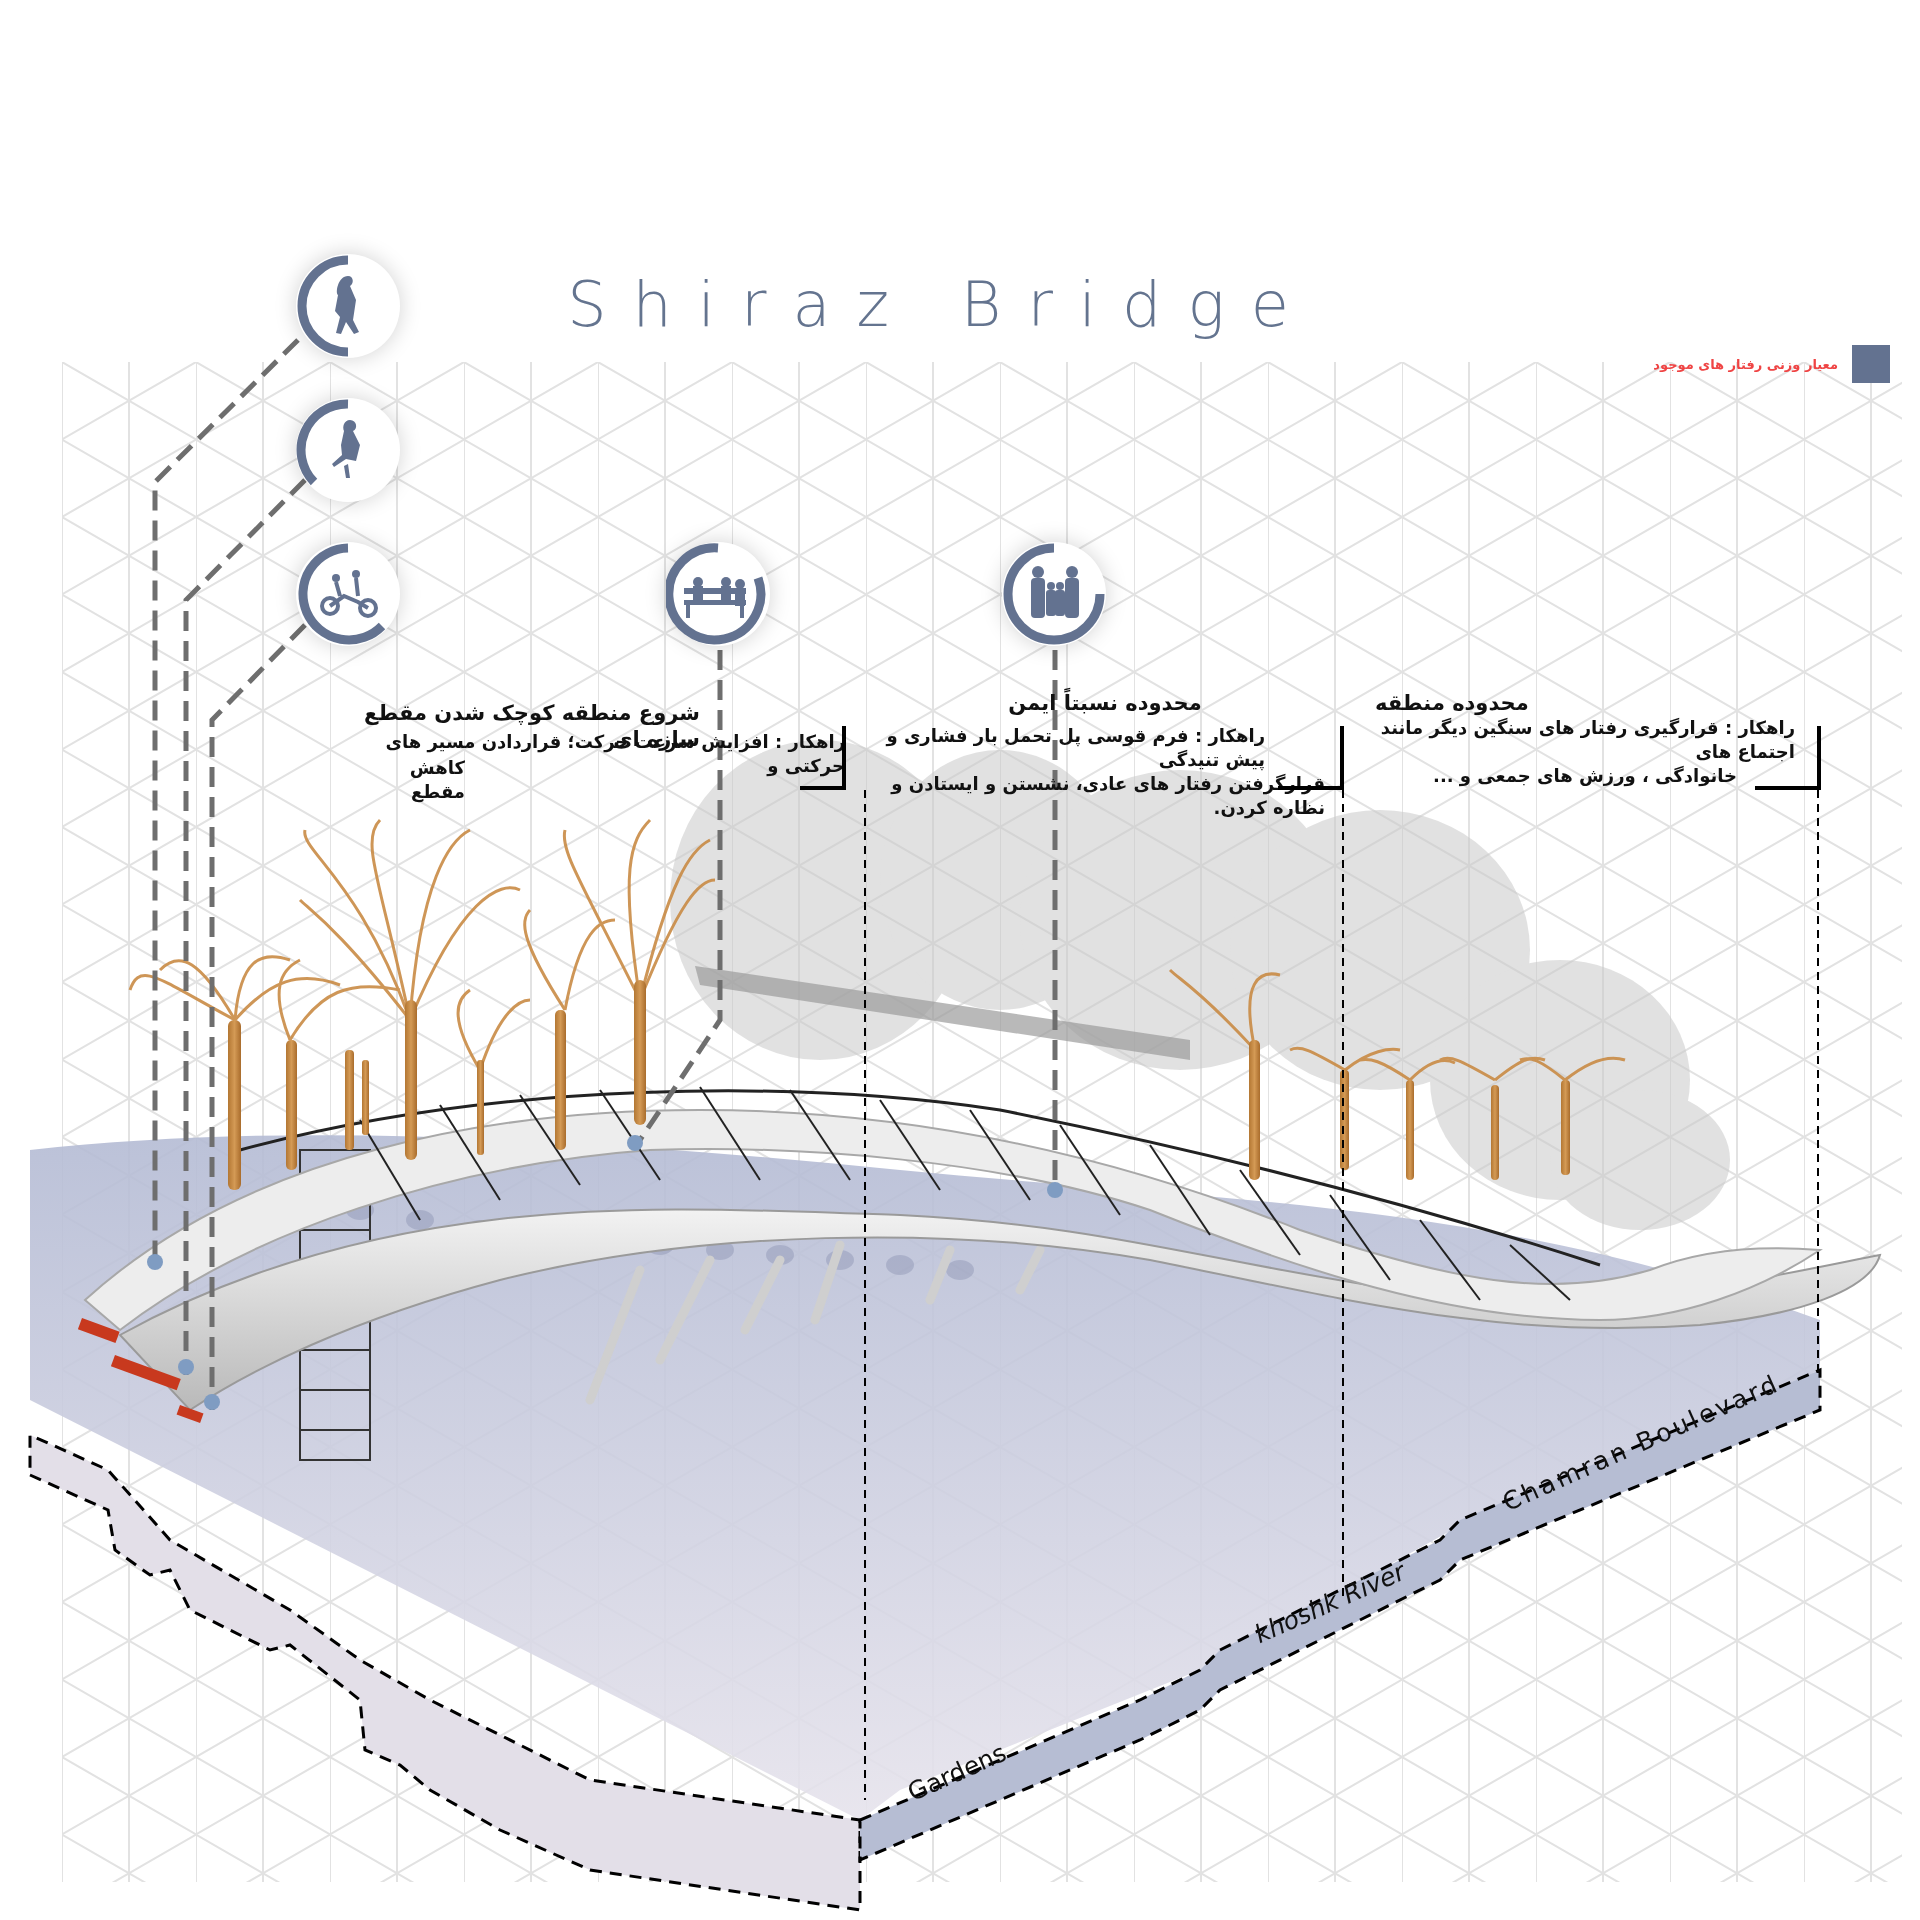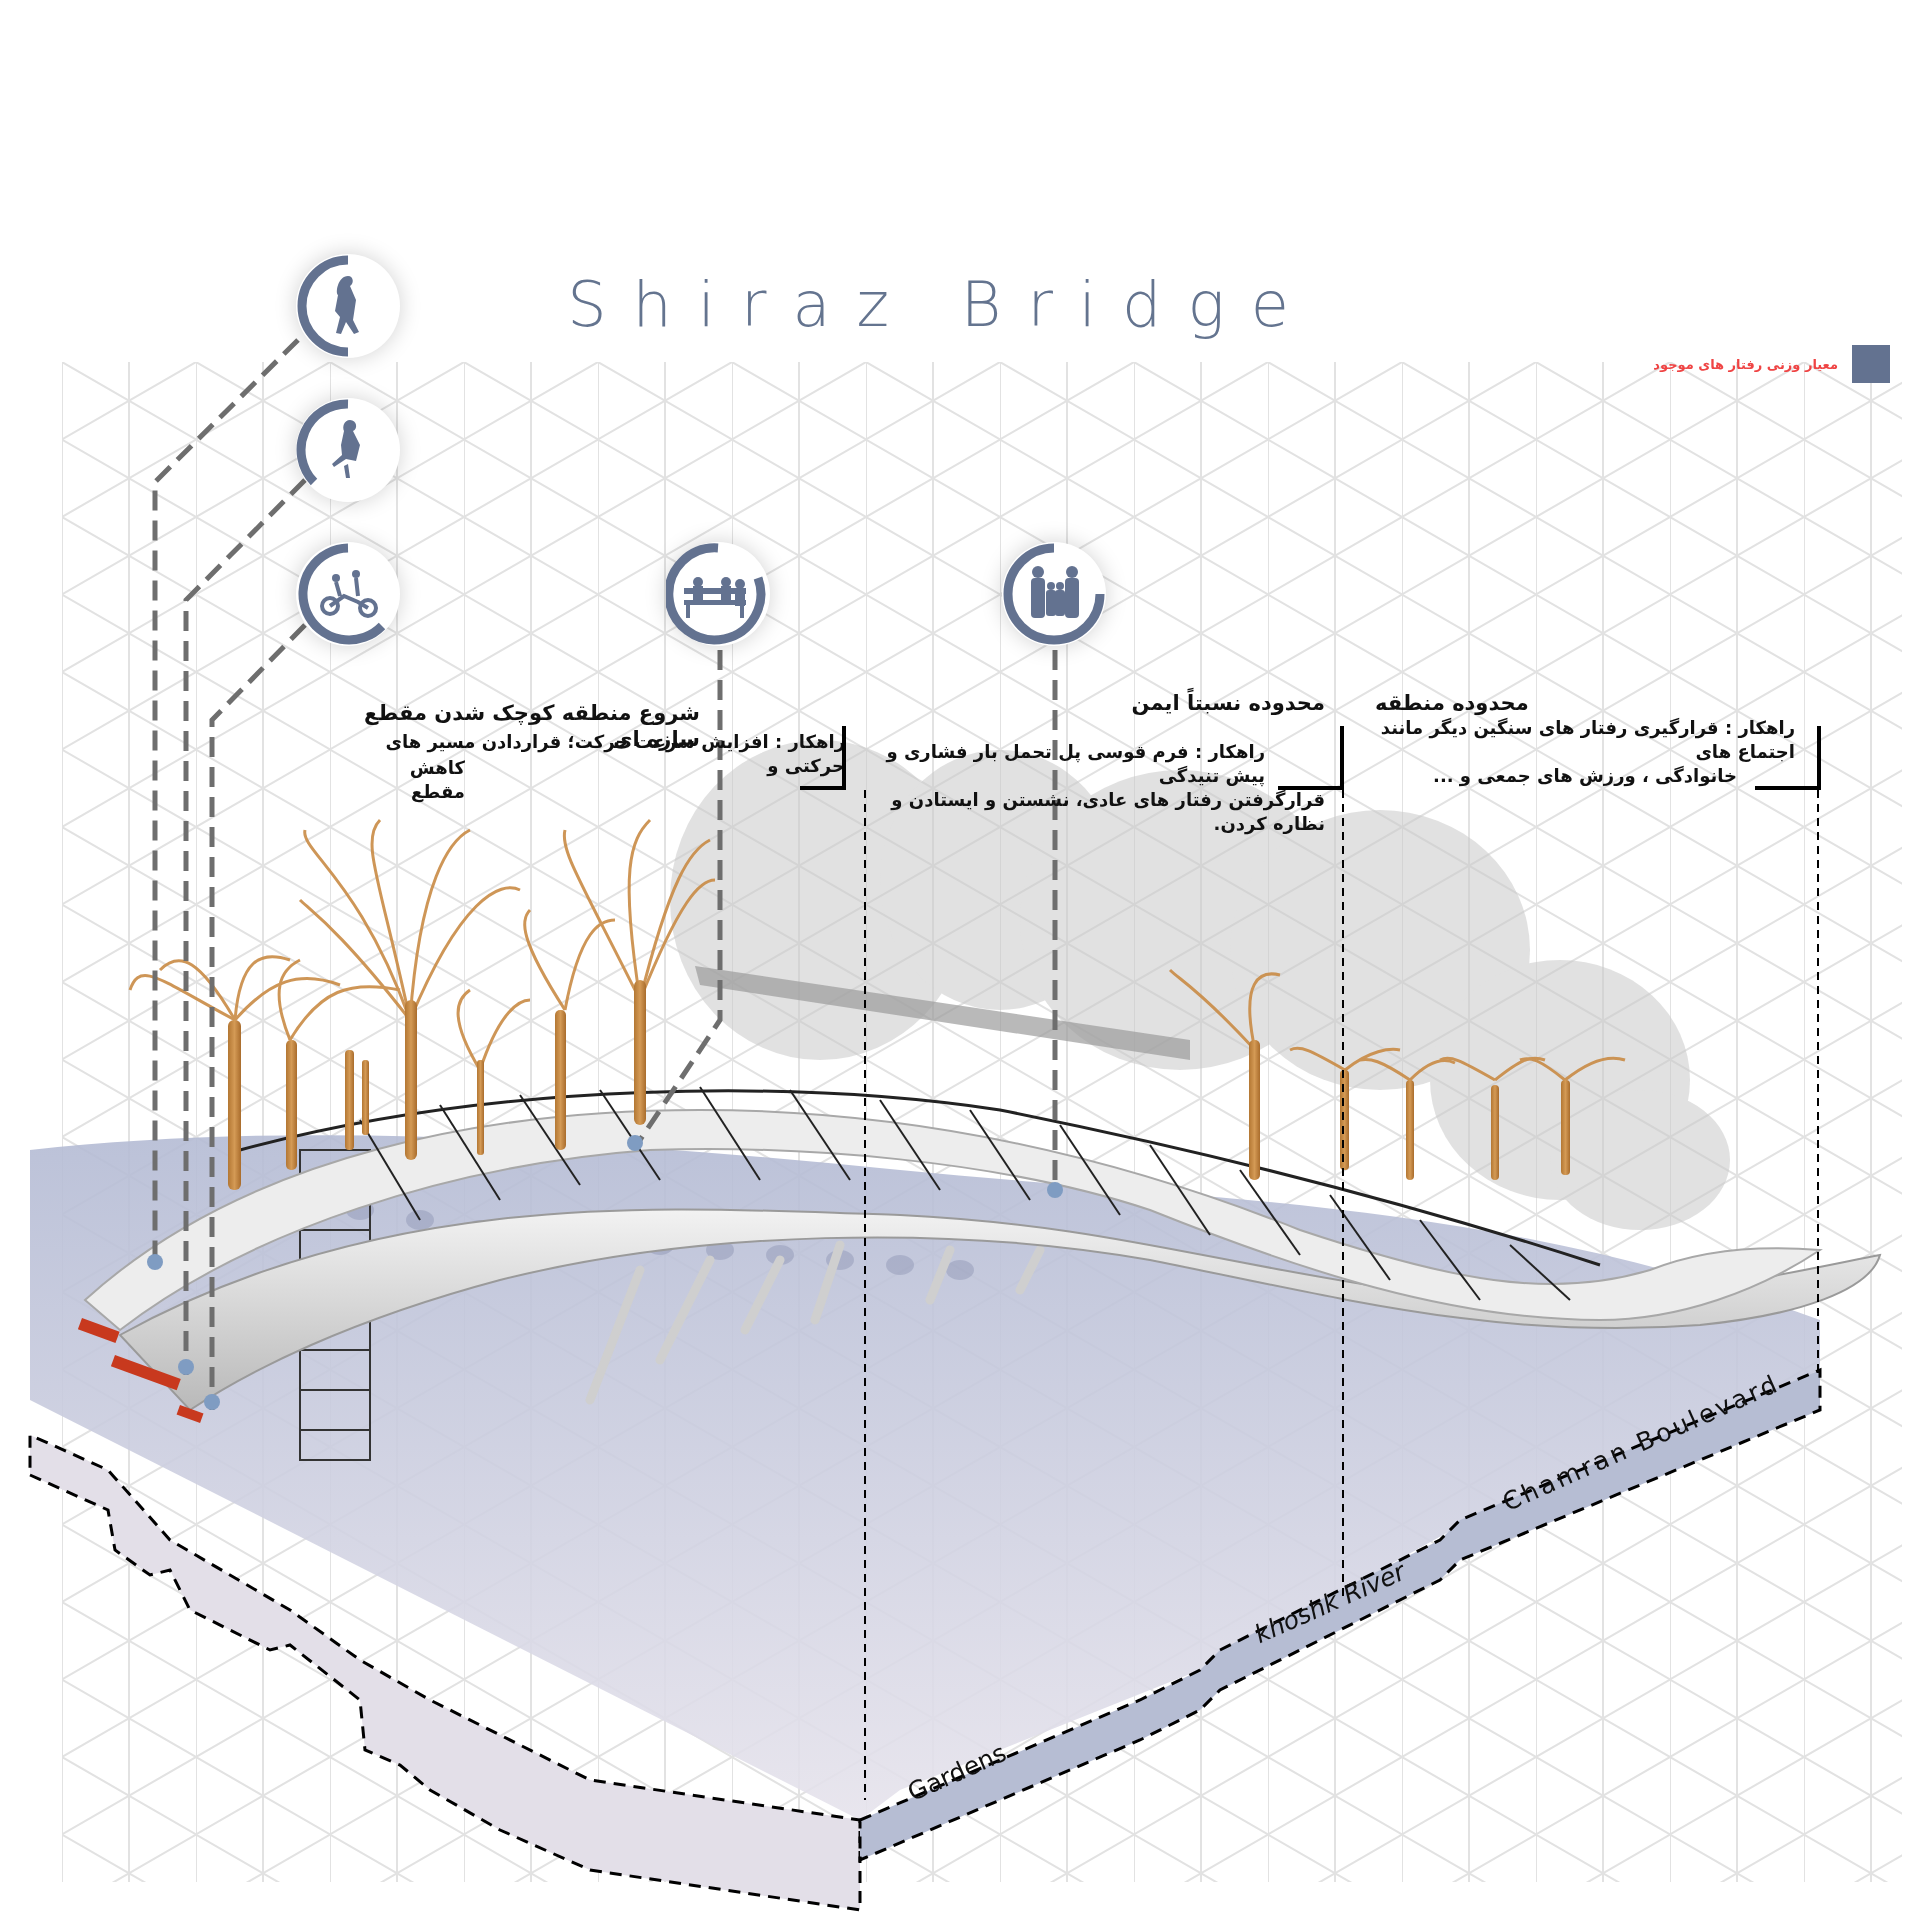--- a/index.html
+++ b/index.html
@@ -261,22 +261,22 @@
 </div>
 <div class="abs note" style="left:355px;top:730px;width:490px">
   <div class="note-body">راهکار : افزایش سرعت حرکت؛ قراردادن مسیر های حرکتی و</div>
 </div>
 <div class="abs note" style="left:355px;top:756px;width:110px">
   <div class="note-body">کاهش مقطع</div>
 </div>
 <div class="abs bracket" style="left:800px;top:726px;width:42px;height:60px"></div>
 
 <div class="abs note" style="left:885px;top:690px;width:440px">
-  <div class="note-title" style="text-align:right;padding-left:0">محدوده نسبتاً ایمن</div>
-  <div class="note-body" style="margin-top:24px;padding-right:60px">راهکار : فرم قوسی پل تحمل بار فشاری و پیش تنیدگی</div>
+  <div class="note-title" style="text-align:center;padding-left:0">محدوده نسبتاً ایمن</div>
+  <div class="note-body" style="margin-top:8px;padding-right:60px">راهکار : فرم قوسی پل تحمل بار فشاری و پیش تنیدگی</div>
   <div class="note-body">قرارگرفتن رفتار های عادی، نشستن و ایستادن و نظاره کردن.</div>
 </div>
 <div class="abs bracket" style="left:1278px;top:726px;width:62px;height:60px"></div>
 
 <div class="abs note" style="left:1375px;top:690px;width:420px">
   <div class="note-title" style="text-align:left">محدوده منطقه</div>
   <div class="note-body" style="">راهکار : قرارگیری رفتار های سنگین دیگر مانند اجتماع های</div>
   <div class="note-body" style="text-align:center;padding-left:0">خانوادگی ، ورزش های جمعی و ...</div>
 </div>
 <div class="abs bracket" style="left:1755px;top:726px;width:62px;height:60px"></div>

